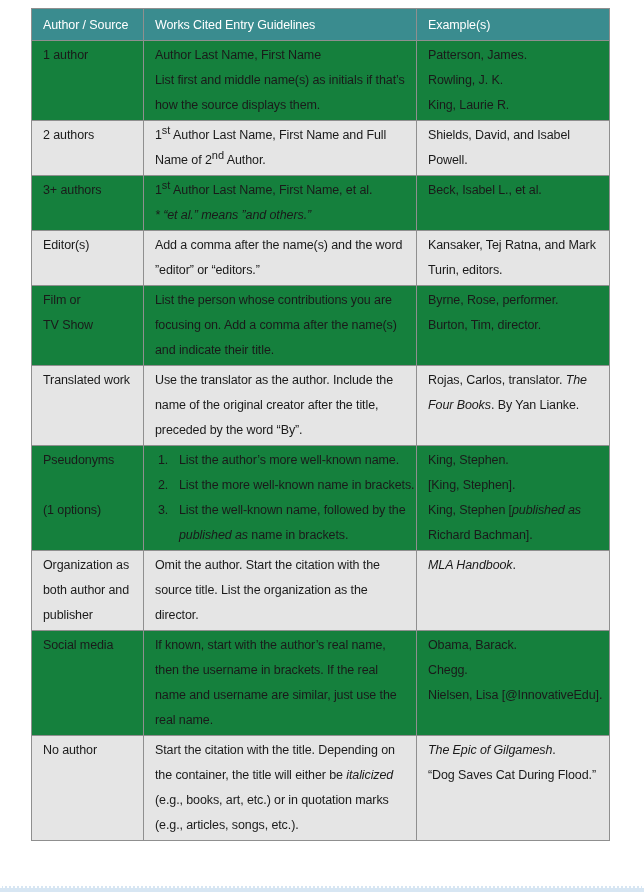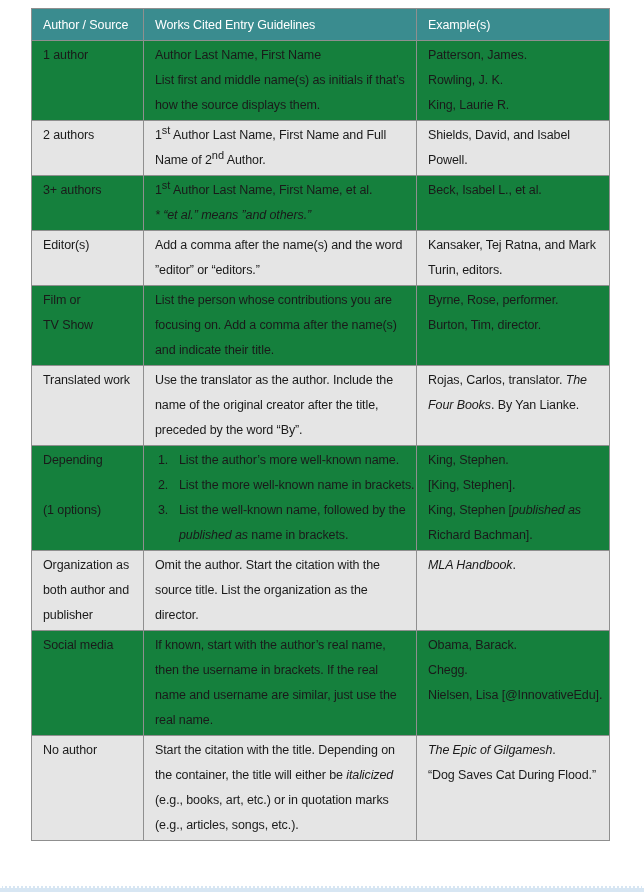--- a/index.html
+++ b/index.html
@@ -156,21 +156,21 @@
             <div class="cell-line">name of the original creator after the title,</div>
             <div class="cell-line">preceded by the word “By”.</div>
           </td>
           <td>
             <div class="cell-line">Rojas, Carlos, translator. <i>The</i></div>
             <div class="cell-line"><i>Four Books</i>. By Yan Lianke.</div>
           </td>
         </tr>
         <tr class="shaded">
           <td>
-            <div class="cell-line">Depending</div>
+            <div class="cell-line">Pseudonyms</div>
             <div class="cell-line">&nbsp;</div>
             <div class="cell-line">(1 options)</div>
           </td>
           <td>
             <div class="cell-line"><span class="num">1.</span>List the author’s more well-known name.</div>
             <div class="cell-line"><span class="num">2.</span>List the more well-known name in brackets.</div>
             <div class="cell-line"><span class="num">3.</span>List the well-known name, followed by the</div>
             <div class="cell-line cont"><i>published as</i> name in brackets.</div>
           </td>
           <td>

